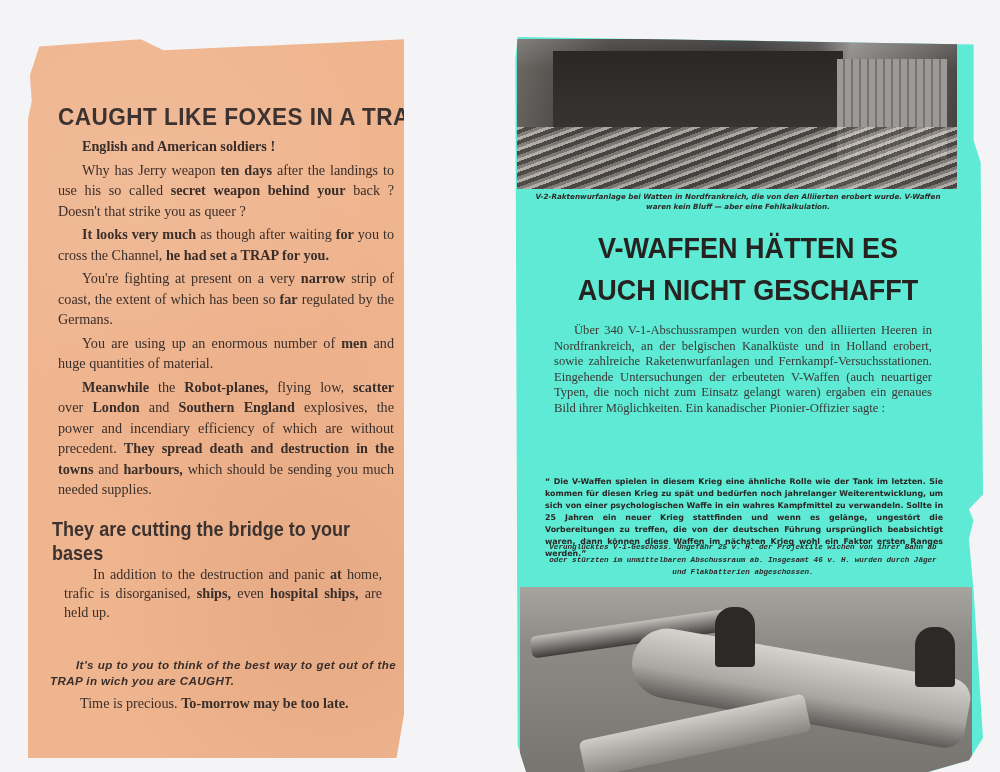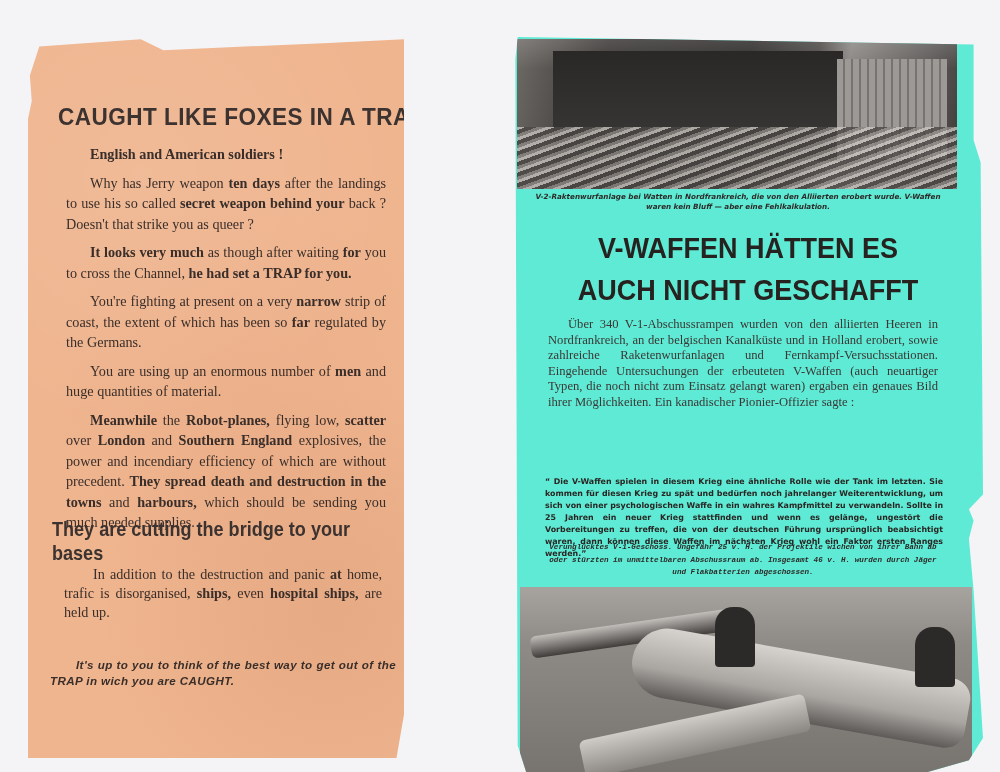--- a/index.html
+++ b/index.html
@@ -23,21 +23,21 @@
     .left-title {
       position: absolute; left: 30px; top: 72px; width: 400px;
       font-family: "Liberation Sans", sans-serif; font-weight: bold;
       font-size: 23px; letter-spacing: 0.5px; color: #3c3230;
       transform: scaleX(0.98); transform-origin: left;
     }
     .left-body {
       position: absolute; left: 30px; top: 104px; width: 336px;
       font-size: 14.2px; line-height: 20.5px; text-align: justify;
     }
-    .left-body p { margin: 8px; text-indent: 24px; }
+    .left-body p { margin: 0; text-indent: 24px; }
     .left-body p.gap { margin-top: 3px; }
     .b { font-weight: bold; }
     .left-sub {
       position: absolute; left: 24px; top: 485px; width: 360px;
       font-family: "Liberation Sans", sans-serif; font-weight: bold;
       font-size: 21px; color: #3c3230; transform: scaleX(0.86); transform-origin: left;
     }
     .left-body2 {
       position: absolute; left: 24px; top: 521px; width: 342px;
       font-size: 14.2px; line-height: 19px; text-align: justify;
@@ -89,21 +89,21 @@
       position: absolute; left: 0; top: 190px; width: 470px; text-align: center;
       font-family: "Liberation Sans", sans-serif; font-weight: bold;
       font-size: 30px; line-height: 42px; color: #262220;
       transform: scaleX(0.9);
     }
     .right-body {
       position: absolute; left: 35px; top: 280px; width: 390px;
       font-family: "Liberation Serif", serif; font-size: 12.6px; line-height: 15.6px;
       text-align: justify; color: #3b3735;
     }
-    .right-body p { margin: 0; text-indent: 20px; }
+    .right-body p { margin: 6px; text-indent: 20px; }
     .right-quote {
       position: absolute; left: 32px; top: 396px; width: 398px;
       font-family: "DejaVu Sans", sans-serif; font-weight: bold;
       font-size: 7.9px; line-height: 12px; text-align: justify; color: #2a2624; margin-top: 43px;
     }
     .caption-bottom {
       position: absolute; left: 30px; top: 504px; width: 400px; text-align: center;
       font-family: Liberation Mono, monospace; font-style: italic; font-weight: bold;
       font-size: 7.6px; line-height: 12.5px; color: #2d2a28;
     }
@@ -147,20 +147,23 @@
       <p class="gap"><span>You are using up an enormous number of </span><span class="b">men</span><span> and huge quantities of material.</span></p>
       <p class="gap"><span class="b">Meanwhile</span><span> the </span><span class="b">Robot-planes,</span><span> flying low, </span><span class="b">scatter</span><span> over </span><span class="b">London</span><span> and </span><span class="b">Southern England</span><span> explosives, the power and incendiary efficiency of which are without precedent. </span><span class="b">They spread death and destruction in the towns</span><span> and </span><span class="b">harbours,</span><span> which should be sending you much needed supplies.</span></p>
     </div>
   <div class="left-sub">They are cutting the bridge to your bases</div>
   <div class="left-body2" id="left-body2">
       <p><span>In addition to the destruction and panic </span><span class="b">at</span><span> home, trafic is disorganised, </span><span class="b">ships,</span><span> even </span><span class="b">hospital ships,</span><span> are held up.</span></p>
     </div>
   <div class="left-italic">
       <span>It's up to you to think of the best way to get out of the TRAP in wich you are CAUGHT.</span>
     </div>
+  <div class="left-final">
+    <span>Time is precious. </span><span class="b">To-morrow may be too late.</span>
+  </div>
 </div>
 
 <div class="leaflet-right">
   <div class="photo-top">
     <div class="bunker"></div>
     <div class="annex"></div>
     <div class="rubble"></div>
   </div>
   <div class="caption-top">V-2-Raktenwurfanlage bei Watten in Nordfrankreich, die von den Alliierten erobert wurde.  V-Waffen waren kein Bluff — aber eine Fehlkalkulation.</div>
   <div class="right-title">

